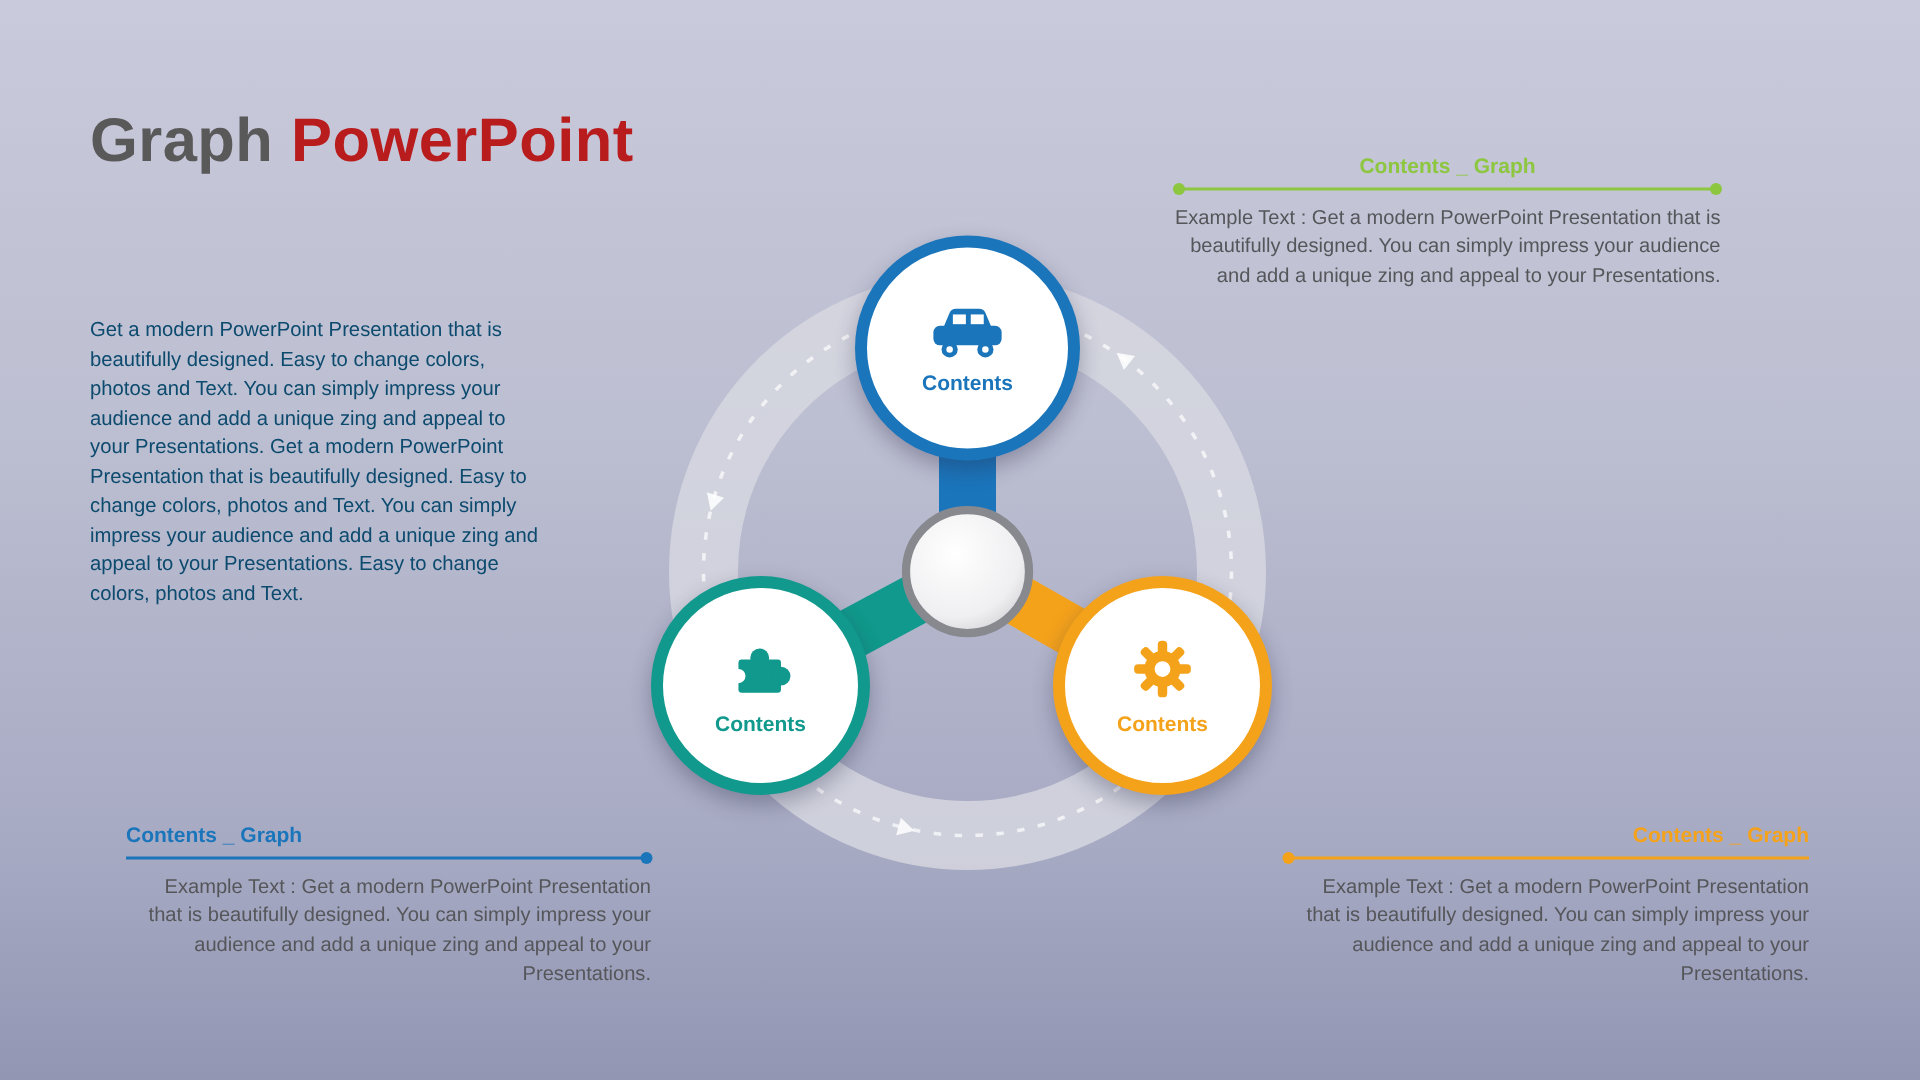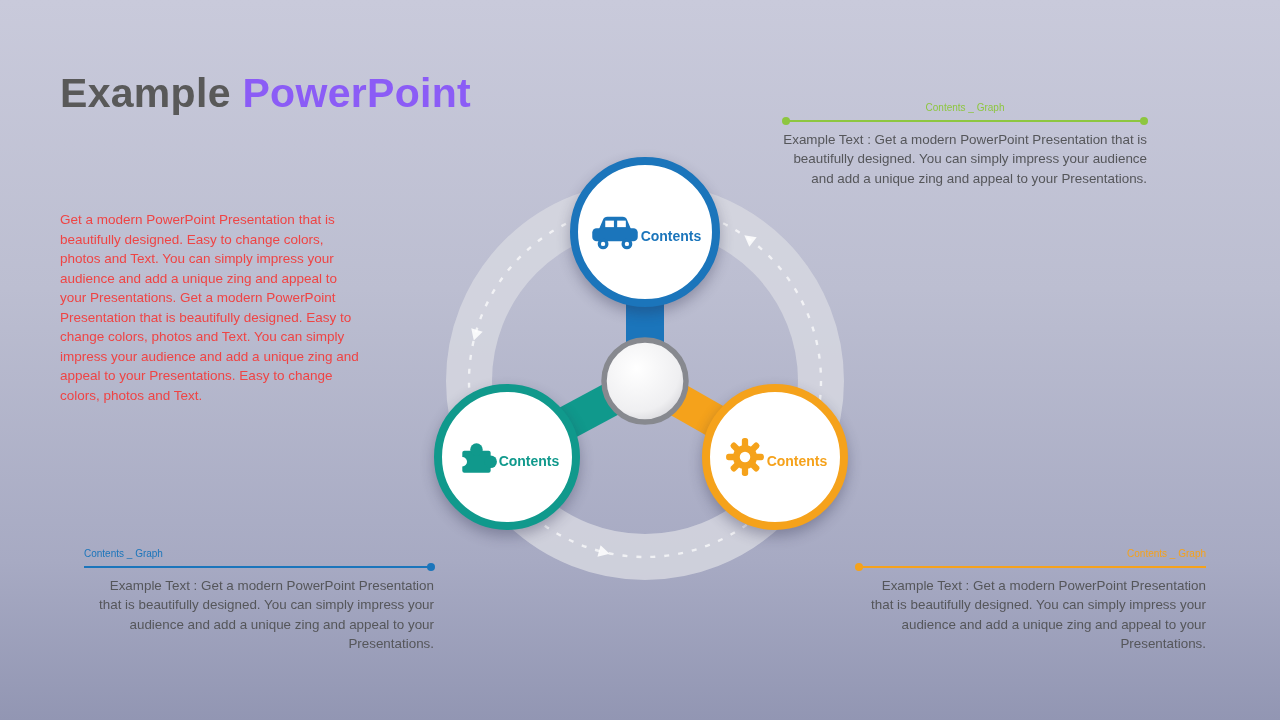--- a/index.html
+++ b/index.html
@@ -11,47 +11,47 @@
     background: linear-gradient(180deg, #c9cadb 0%, #bcbed1 40%, #a7aac3 78%, #9296b3 100%);
   }
   .slide { position: absolute; inset: 0; }
 
   
   .title {
     position: absolute; left: 60px; top: 64px;
     font-size: 41px; font-weight: bold; line-height: 58px;
     color: #595959; letter-spacing: .3px;
   }
-  .title .accent { color: #8b5cf6; }
+  .title .accent { color: #b91c1c; }
 
   
   .intro {
     position: absolute; left: 60px; top: 210px; width: 302px;
-    font-size: 13.5px; line-height: 19.5px; color: #ef4444;
+    font-size: 13.5px; line-height: 19.5px; color: #0c4a6e;
   }
 
   
   .diagram-svg { position: absolute; inset: 0; }
   .node {
     position: absolute; background: #fff; border-radius: 50%;
-    display: flex; flex-direction: row; align-items: center; justify-content: center;
+    display: flex; flex-direction: column; align-items: center; justify-content: center;
     box-shadow: 0 6px 14px rgba(40,40,70,.33);
   }
   .node-top   { left: 570px; top: 157px; width: 150px; height: 150px; border: 8px solid #1b75bb; }
   .node-left  { left: 434px; top: 384px; width: 146px; height: 146px; border: 8px solid #10998c; }
   .node-right { left: 702px; top: 384px; width: 146px; height: 146px; border: 8px solid #f5a21b; }
   .node-label { font-weight: bold; font-size: 14px; margin-top: 7px; }
   .node-top  .node-label { color: #1b75bb; }
   .node-left .node-label { color: #10998c; }
   .node-right .node-label { color: #f5a21b; }
   .node-icon { display: block; }
 
   
   .callout { position: absolute; color: #55565a; }
-  .callout-title { font-weight: normal; font-size: 10px; margin-bottom: 7px; }
+  .callout-title { font-weight: bold; font-size: 14px; margin-bottom: 7px; }
   .callout-line { position: relative; height: 2px; margin-bottom: 8px; }
   .dot { position: absolute; top: -3px; width: 8px; height: 8px; border-radius: 50%; }
   .dot-left { left: -1px; } .dot-right { right: -1px; }
   .callout-text { font-size: 13.4px; line-height: 19.3px; text-align: right; }
 
   .callout-tr { left: 783px; top: 102px; width: 364px; }
   .callout-tr .callout-title { color: #8dc63f; text-align: center; }
   .callout-tr .callout-line  { background: #8dc63f; }
   .callout-tr .dot           { background: #8dc63f; }
 
@@ -64,21 +64,21 @@
   .callout-br .callout-title { color: #f5a21b; text-align: right; }
   .callout-br .callout-line  { background: #f5a21b; }
   .callout-br .dot           { background: #f5a21b; }
 </style>
 </head>
 <body>
 
 <div class="slide">
 
   <h1 class="title">
-    <span>Example</span>
+    <span>Graph</span>
     <span class="accent">PowerPoint</span><br>
   </h1>
 
   <p class="intro">Get a modern PowerPoint  Presentation that is beautifully  designed.  Easy to change colors, photos and Text. You can simply impress your audience and add a unique zing and appeal to your Presentations. Get a modern PowerPoint Presentation that is beautifully  designed. Easy to change colors, photos and Text. You can simply impress your audience and add a unique zing and appeal to your Presentations. Easy to change colors, photos and Text.</p>
 
   <svg class="diagram-svg" width="1280" height="720" viewBox="0 0 1280 720">
     <defs>
       <radialGradient id="hubGrad" cx="40%" cy="35%" r="75%">
         <stop offset="0%" stop-color="#ffffff"></stop>
         <stop offset="70%" stop-color="#efeff1"></stop>

